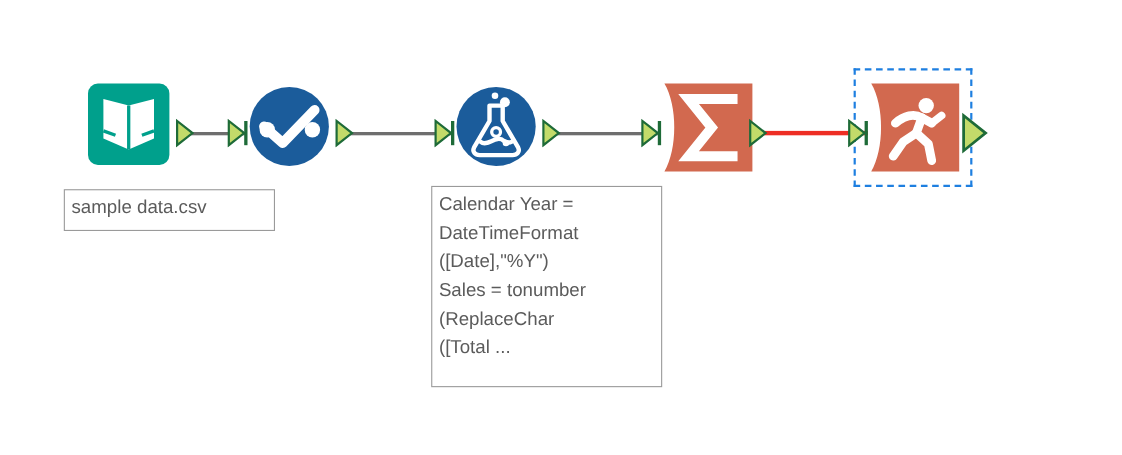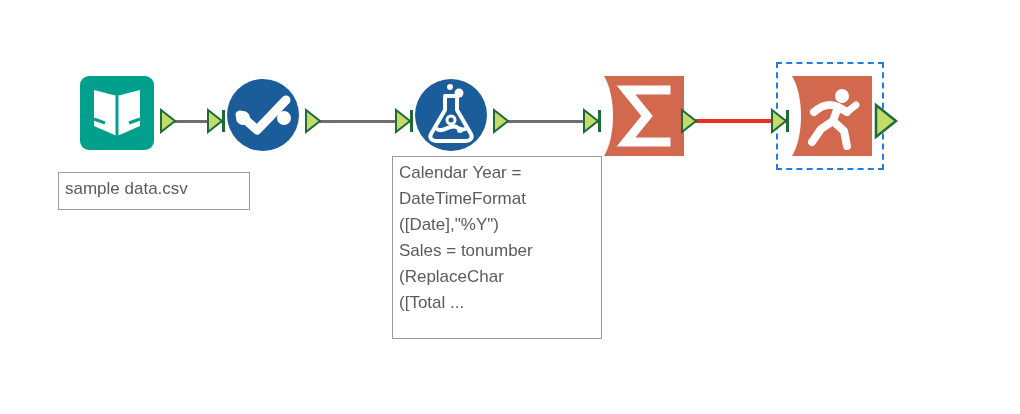--- a/index.html
+++ b/index.html
@@ -170,20 +170,20 @@
       <path d="M43 47 L31 55 L22 68" stroke="#ffffff" stroke-width="8" fill="none" stroke-linecap="round" stroke-linejoin="round"></path>
       <path d="M57 38 L66 31" stroke="#ffffff" stroke-width="7" fill="none" stroke-linecap="round"></path>
     </svg>
   </div>
   <svg class="anchor" style="left:872px; top:102px;" width="28" height="38" viewBox="0 0 28 38">
     <path d="M4 3 L4 35 L24 19 Z" fill="#C3DB6A" stroke="#1E6B38" stroke-width="2.5"></path>
   </svg>
 
   <div class="annot single" style="left:58px; top:172px; width:192px; height:38px;">sample data.csv</div>
 
-  <div class="annot" style="left:392px; top:156px; width:210px; height:183px;">Calendar Year =
+  <div class="annot" style="left:392px; top:169px; width:210px; height:183px;">Calendar Year =
 DateTimeFormat
 ([Date],"%Y")
 Sales = tonumber
 (ReplaceChar
 ([Total ...</div>
 
 </div>
 
 </body></html>

